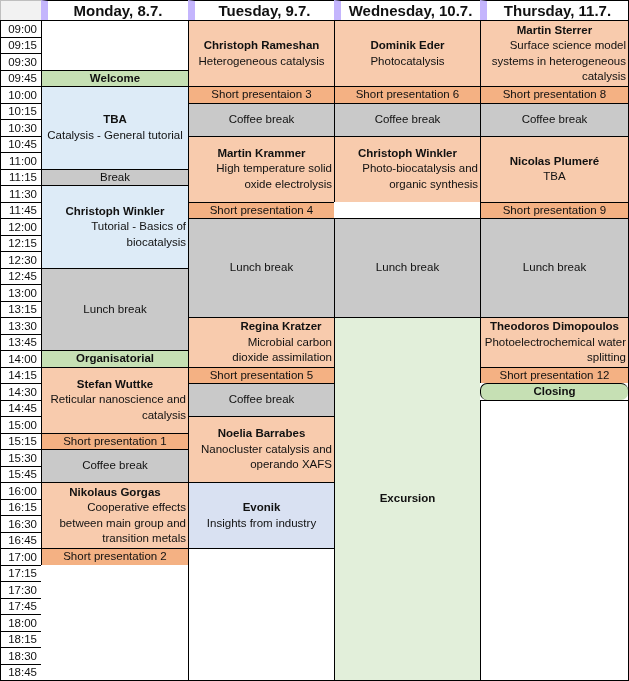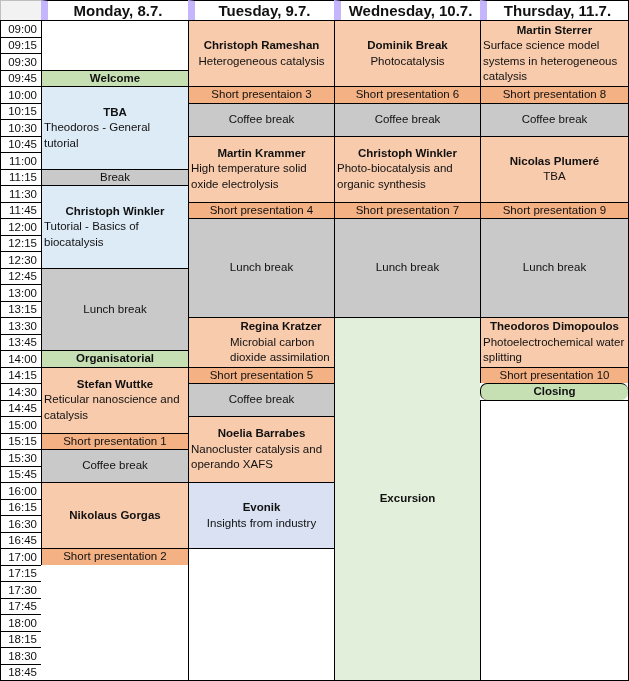--- a/index.html
+++ b/index.html
@@ -23,21 +23,21 @@
   .hdr.corner { background: #f2f2f2; border-left: 1px solid #bfbfbf; border-top: 1px solid #bfbfbf; }
   .time {
     font-size: 11.5px; text-align: right; padding-right: 4px;
     border-top: 1px solid #000; border-left: 1px solid #000;
     display: flex; align-items: center; justify-content: flex-end;
     background: #fff;
   }
   .cell {
     border-left: 1px solid #000; border-top: 1px solid #000;
     display: flex; flex-direction: column; align-items: center; justify-content: center;
-    text-align: left; font-size: 11.5px; line-height: 15.5px;
+    text-align: right; font-size: 11.5px; line-height: 15.5px;
     padding: 0 2px; box-sizing: border-box; overflow: hidden;
   }
   .cell .speaker { font-weight: bold; }
   .cell .bold { font-weight: bold; }
   .talk { background: #f8cbad; }
   .short { background: #f4b183; }
   .brk { background: #c9c9c9; }
   .tut { background: #ddebf7; }
   .green { background: #c6e0b4; }
   .lgreen { background: #e2efda; }
@@ -95,21 +95,21 @@
   <div class="time" style="grid-column:1;grid-row:39;">18:15</div>
   <div class="time" style="grid-column:1;grid-row:40;">18:30</div>
   <div class="time" style="grid-column:1;grid-row:41;">18:45</div>
 
   <div class="cell empty" style="grid-column:2;grid-row:2 / 5;"></div>
   <div class="cell green" style="grid-column:2;grid-row:5 / 6;">
     <span class="bold">Welcome</span>
   </div>
   <div class="cell tut" style="grid-column:2;grid-row:6 / 11;">
     <span class="speaker">TBA</span>
-    <span>Theodoros - General tutorial</span>
+    <span>Catalysis - General tutorial</span>
   </div>
   <div class="cell brk" style="grid-column:2;grid-row:11 / 12;">
     <span>Break</span>
   </div>
   <div class="cell tut" style="grid-column:2;grid-row:12 / 17;">
     <span class="speaker">Christoph Winkler</span>
     <span>Tutorial - Basics of biocatalysis</span>
   </div>
   <div class="cell brk" style="grid-column:2;grid-row:17 / 22;">
     <span>Lunch break</span>
@@ -122,20 +122,21 @@
     <span>Reticular nanoscience and catalysis</span>
   </div>
   <div class="cell short" style="grid-column:2;grid-row:27 / 28;">
     <span>Short presentation 1</span>
   </div>
   <div class="cell brk" style="grid-column:2;grid-row:28 / 30;">
     <span>Coffee break</span>
   </div>
   <div class="cell talk" style="grid-column:2;grid-row:30 / 34;">
     <span class="speaker">Nikolaus Gorgas</span>
+    <span>Cooperative effects between main group and transition metals</span>
   </div>
   <div class="cell short" style="grid-column:2;grid-row:34 / 35;">
     <span>Short presentation 2</span>
   </div>
 
   <div class="cell talk" style="grid-column:3;grid-row:2 / 6;">
     <span class="speaker">Christoph Rameshan</span>
     <span>Heterogeneous catalysis</span>
   </div>
   <div class="cell short" style="grid-column:3;grid-row:6 / 7;">
@@ -168,36 +169,33 @@
     <span class="speaker">Noelia Barrabes</span>
     <span>Nanocluster catalysis and operando XAFS</span>
   </div>
   <div class="cell ind" style="grid-column:3;grid-row:30 / 34;">
     <span class="speaker">Evonik</span>
     <span>Insights from industry</span>
   </div>
   <div class="cell empty" style="grid-column:3;grid-row:34 / 42;"></div>
 
   <div class="cell talk" style="grid-column:4;grid-row:2 / 6;">
-    <span class="speaker">Dominik Break</span>
+    <span class="speaker">Dominik Eder</span>
     <span>Photocatalysis</span>
   </div>
   <div class="cell short" style="grid-column:4;grid-row:6 / 7;">
     <span>Short presentation 6</span>
   </div>
   <div class="cell brk" style="grid-column:4;grid-row:7 / 9;">
     <span>Coffee break</span>
   </div>
   <div class="cell talk" style="grid-column:4;grid-row:9 / 13;">
     <span class="speaker">Christoph Winkler</span>
     <span>Photo-biocatalysis and organic synthesis</span>
   </div>
-  <div class="cell short" style="grid-column:4;grid-row:13 / 14;">
-    <span>Short presentation 7</span>
-  </div>
   <div class="cell brk" style="grid-column:4;grid-row:14 / 20;">
     <span>Lunch break</span>
   </div>
   <div class="cell lgreen" style="grid-column:4;grid-row:20 / 42;">
     <span class="bold">Excursion</span>
   </div>
 
   <div class="cell talk" style="grid-column:5;grid-row:2 / 6;">
     <span class="speaker">Martin Sterrer</span>
     <span>Surface science model systems in heterogeneous catalysis</span>
@@ -216,19 +214,19 @@
     <span>Short presentation 9</span>
   </div>
   <div class="cell brk" style="grid-column:5;grid-row:14 / 20;">
     <span>Lunch break</span>
   </div>
   <div class="cell talk" style="grid-column:5;grid-row:20 / 23;">
     <span class="speaker">Theodoros Dimopoulos</span>
     <span>Photoelectrochemical water splitting</span>
   </div>
   <div class="cell short" style="grid-column:5;grid-row:23 / 24;">
-    <span>Short presentation 10</span>
+    <span>Short presentation 12</span>
   </div>
   <div class="cell green" style="grid-column:5;grid-row:24 / 25;border-radius:7px;">
     <span class="bold">Closing</span>
   </div>
   <div class="cell empty" style="grid-column:5;grid-row:25 / 42;"></div>
 </div>
 
 </body></html>

